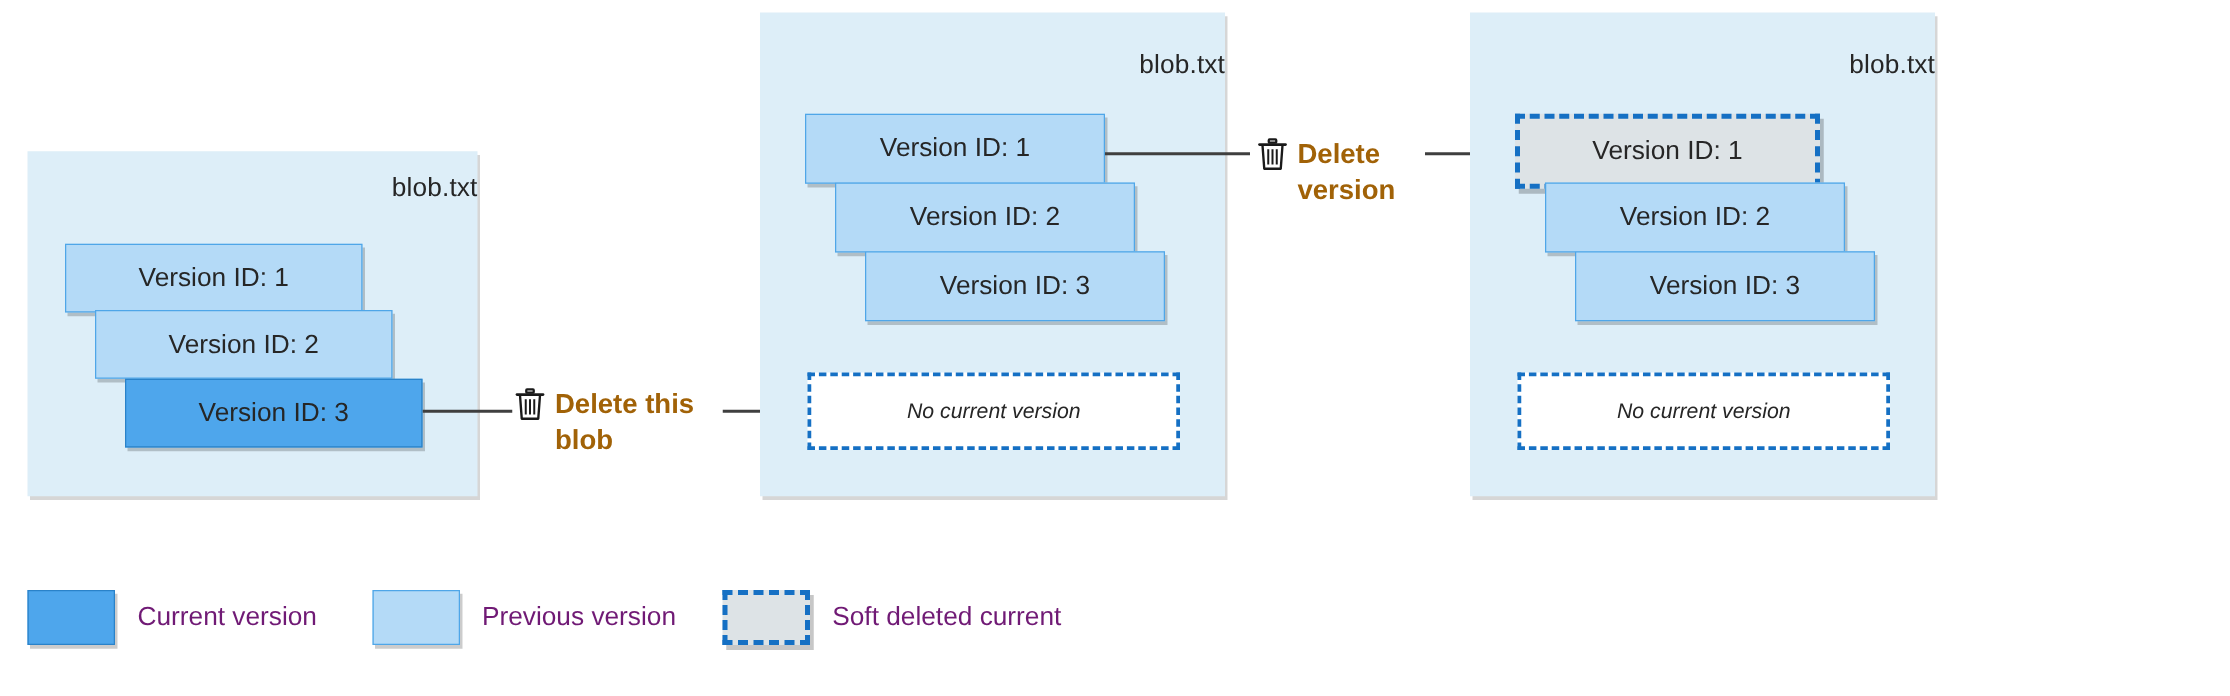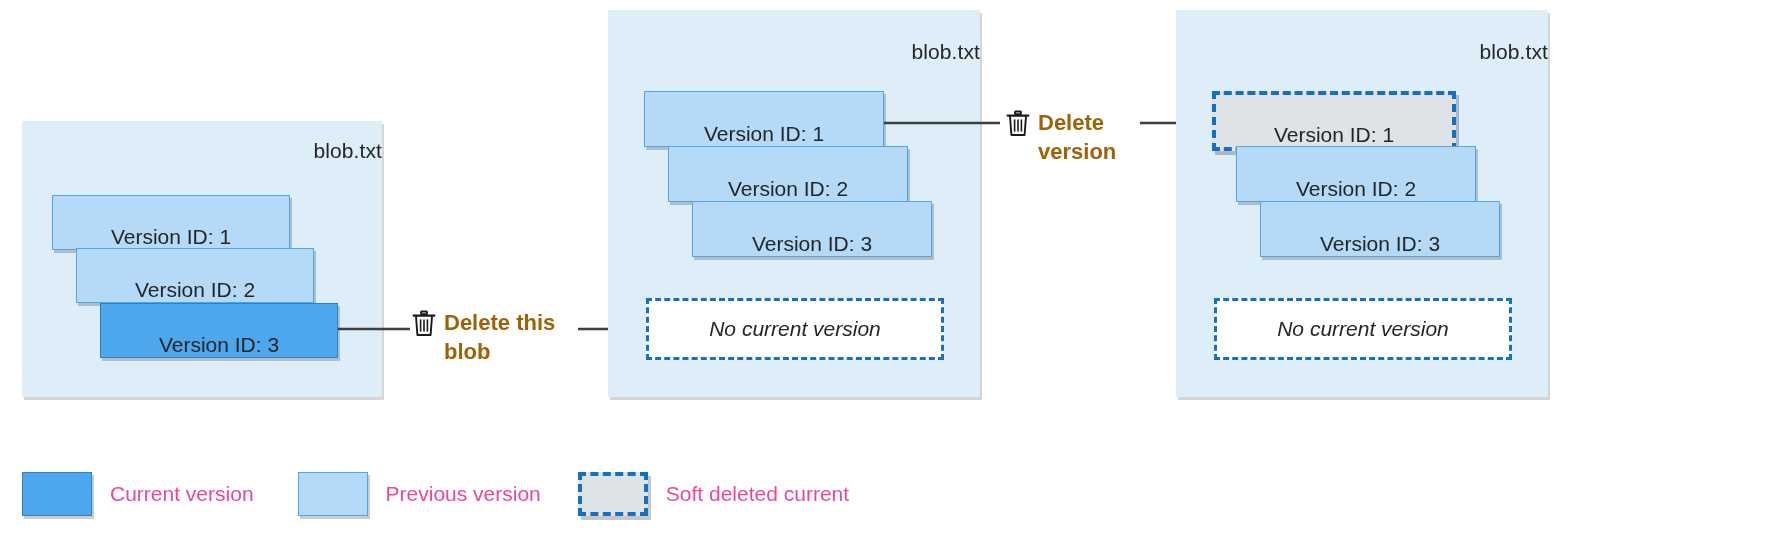--- a/index.html
+++ b/index.html
@@ -26,21 +26,21 @@
     font-size:21px;
     color:#262626;
     letter-spacing:.1px;
   }
 
   
   .vbox{
     position:absolute;
     box-sizing:border-box;
     display:flex;
-    align-items:flex-end;
+    align-items:center;
     justify-content:center;
     font-size:21px;
     color:#262626;
     box-shadow:2px 3px 0 0 rgba(0,0,0,0.20);
   }
   .vbox.prev{
     background:#b4daf7;
     border:1px solid #4fa6e8;
   }
   .vbox.current{
@@ -55,21 +55,21 @@
 
   
   .nocurrent{
     position:absolute;
     box-sizing:border-box;
     background:#ffffff;
     border:3px dashed #1570c4;
     display:flex;
     align-items:center;
     justify-content:center;
-    font-size:21px;
+    font-size:17px;
     font-style:italic;
     color:#262626;
   }
 
   
   .conn{position:absolute;}
   .conn line,.conn path,.conn polygon{shape-rendering:geometricPrecision;}
 
   
   .action{
@@ -94,21 +94,21 @@
   .legend{position:absolute;left:22px;top:472px;display:flex;align-items:center;}
   .legend-item{display:flex;align-items:center;}
   .swatch{
     width:70px;height:44px;box-sizing:border-box;
     box-shadow:2px 3px 0 0 rgba(0,0,0,0.20);
   }
   .swatch.current{background:#4ea6ec;border:1px solid #2a82c9;}
   .swatch.prev{background:#b4daf7;border:1px solid #4fa6e8;}
   .swatch.softdel{background:#dde3e6;border:4px dashed #1570c4;box-shadow:3px 4px 0 0 rgba(0,0,0,0.22);}
   .legend-label{
-    font-size:21px;color:#ec4899;margin-left:18px;white-space:nowrap;
+    font-size:21px;color:#701a75;margin-left:18px;white-space:nowrap;
   }
 </style>
 </head>
 <body>
 
 <div id="stage">
 
   <div class="panel" style="left:22px;top:121px;width:360px;height:276px;">
     <div class="panel-title" style="top:18px;">blob.txt</div>
   </div>

